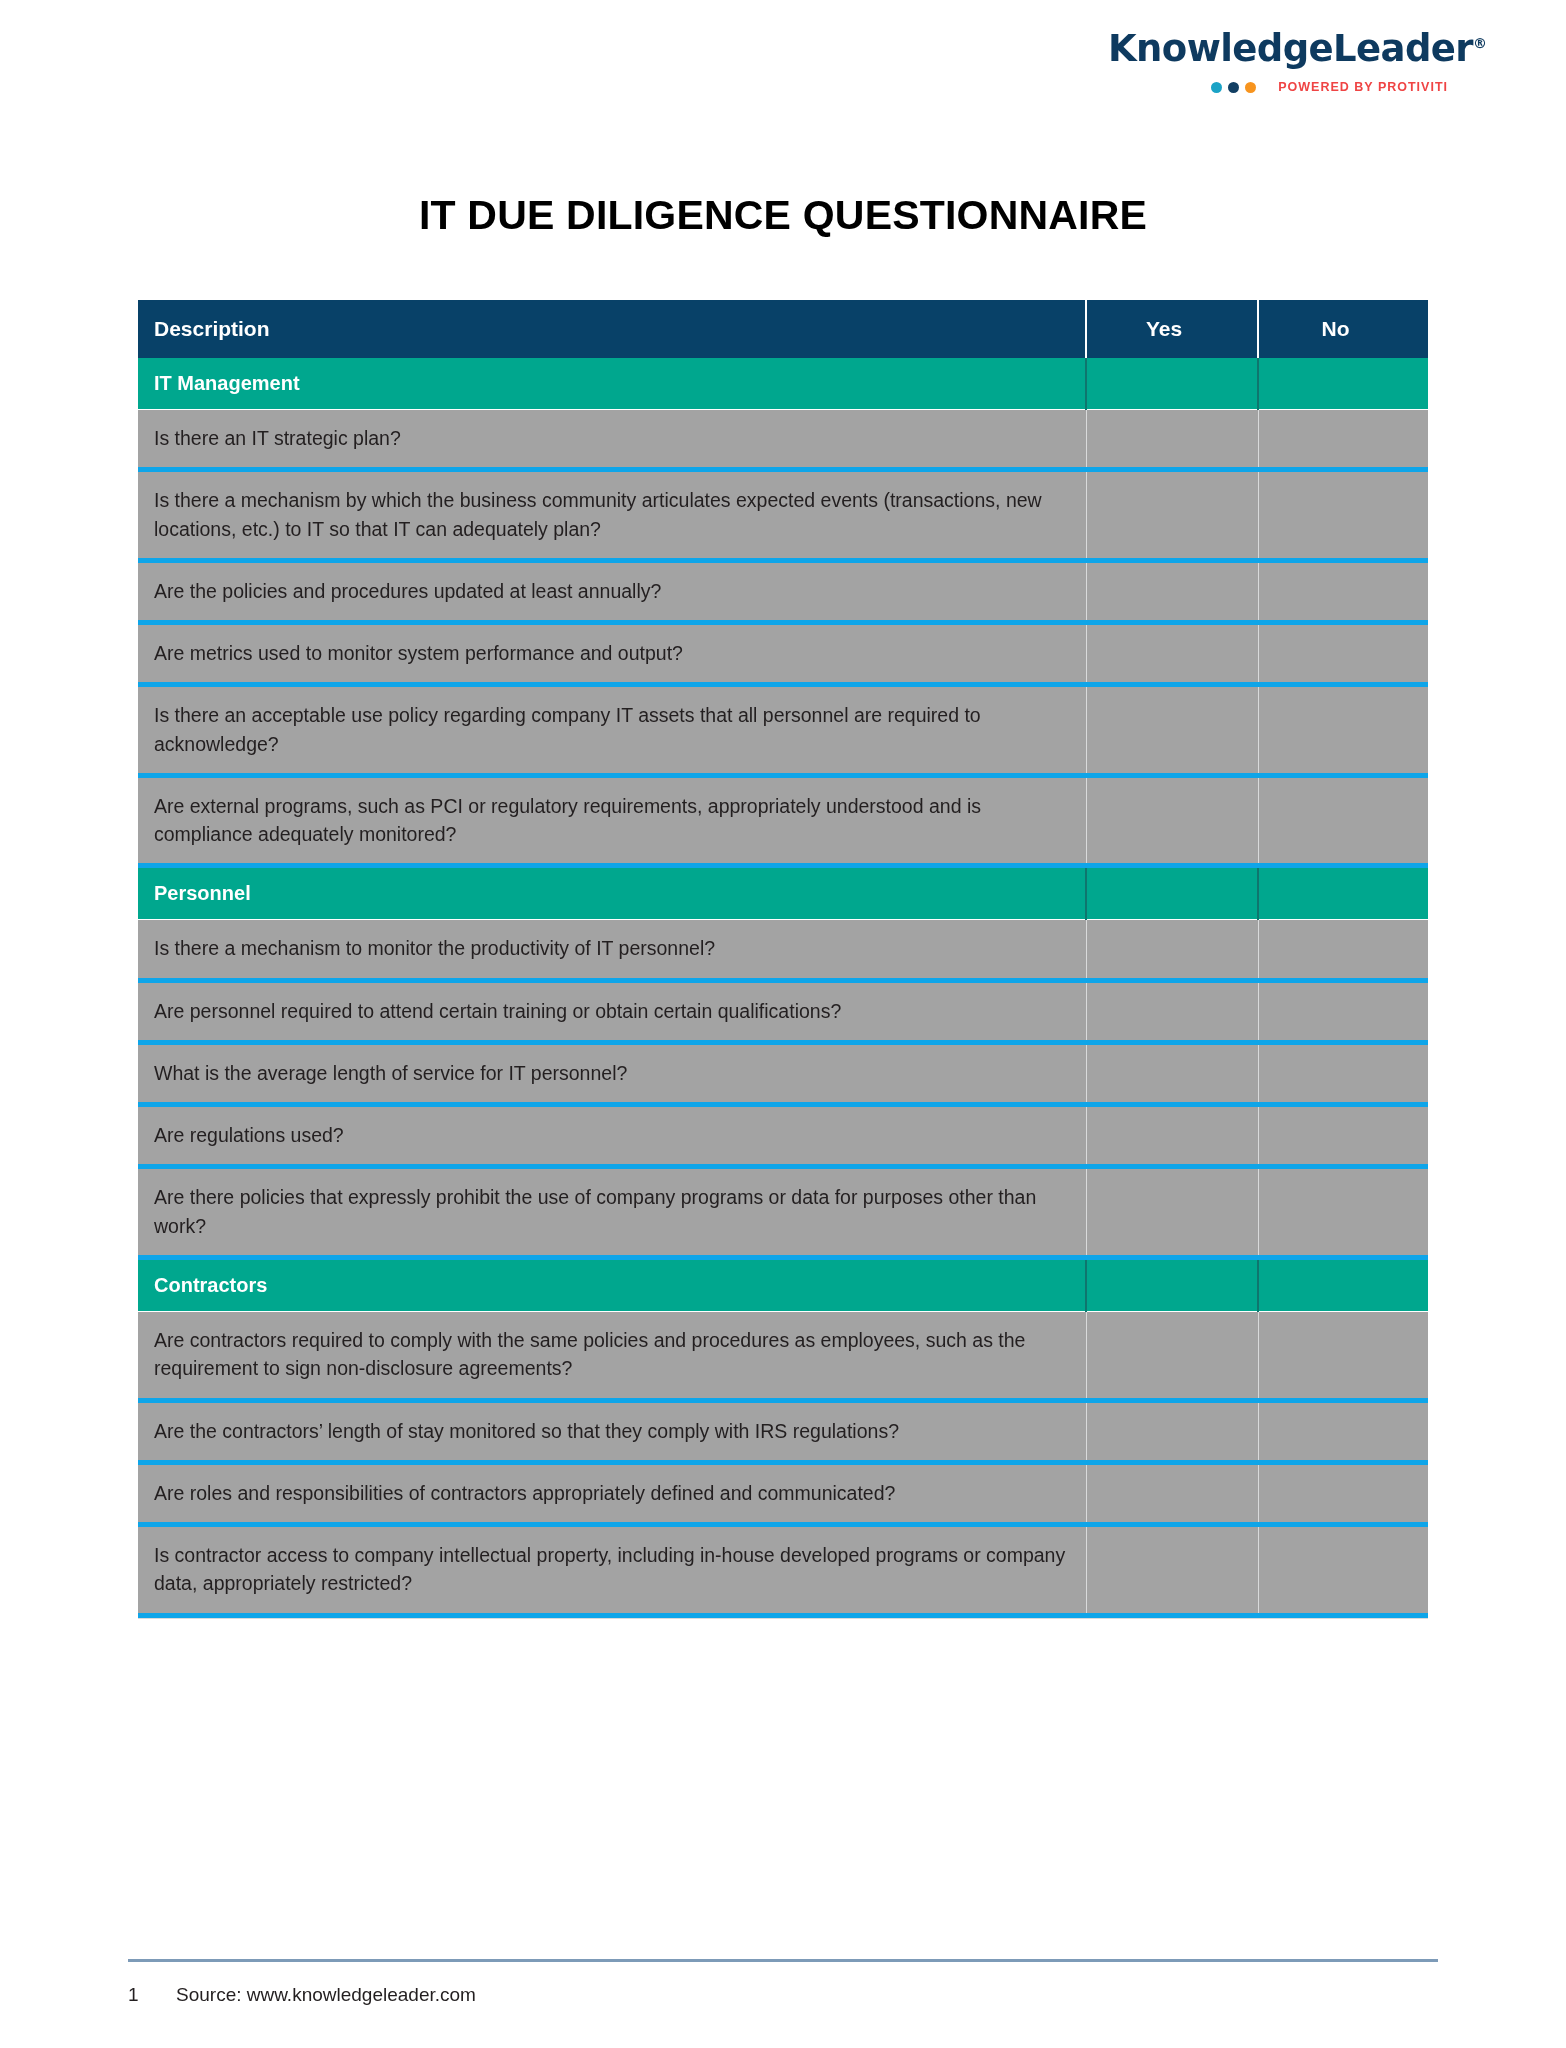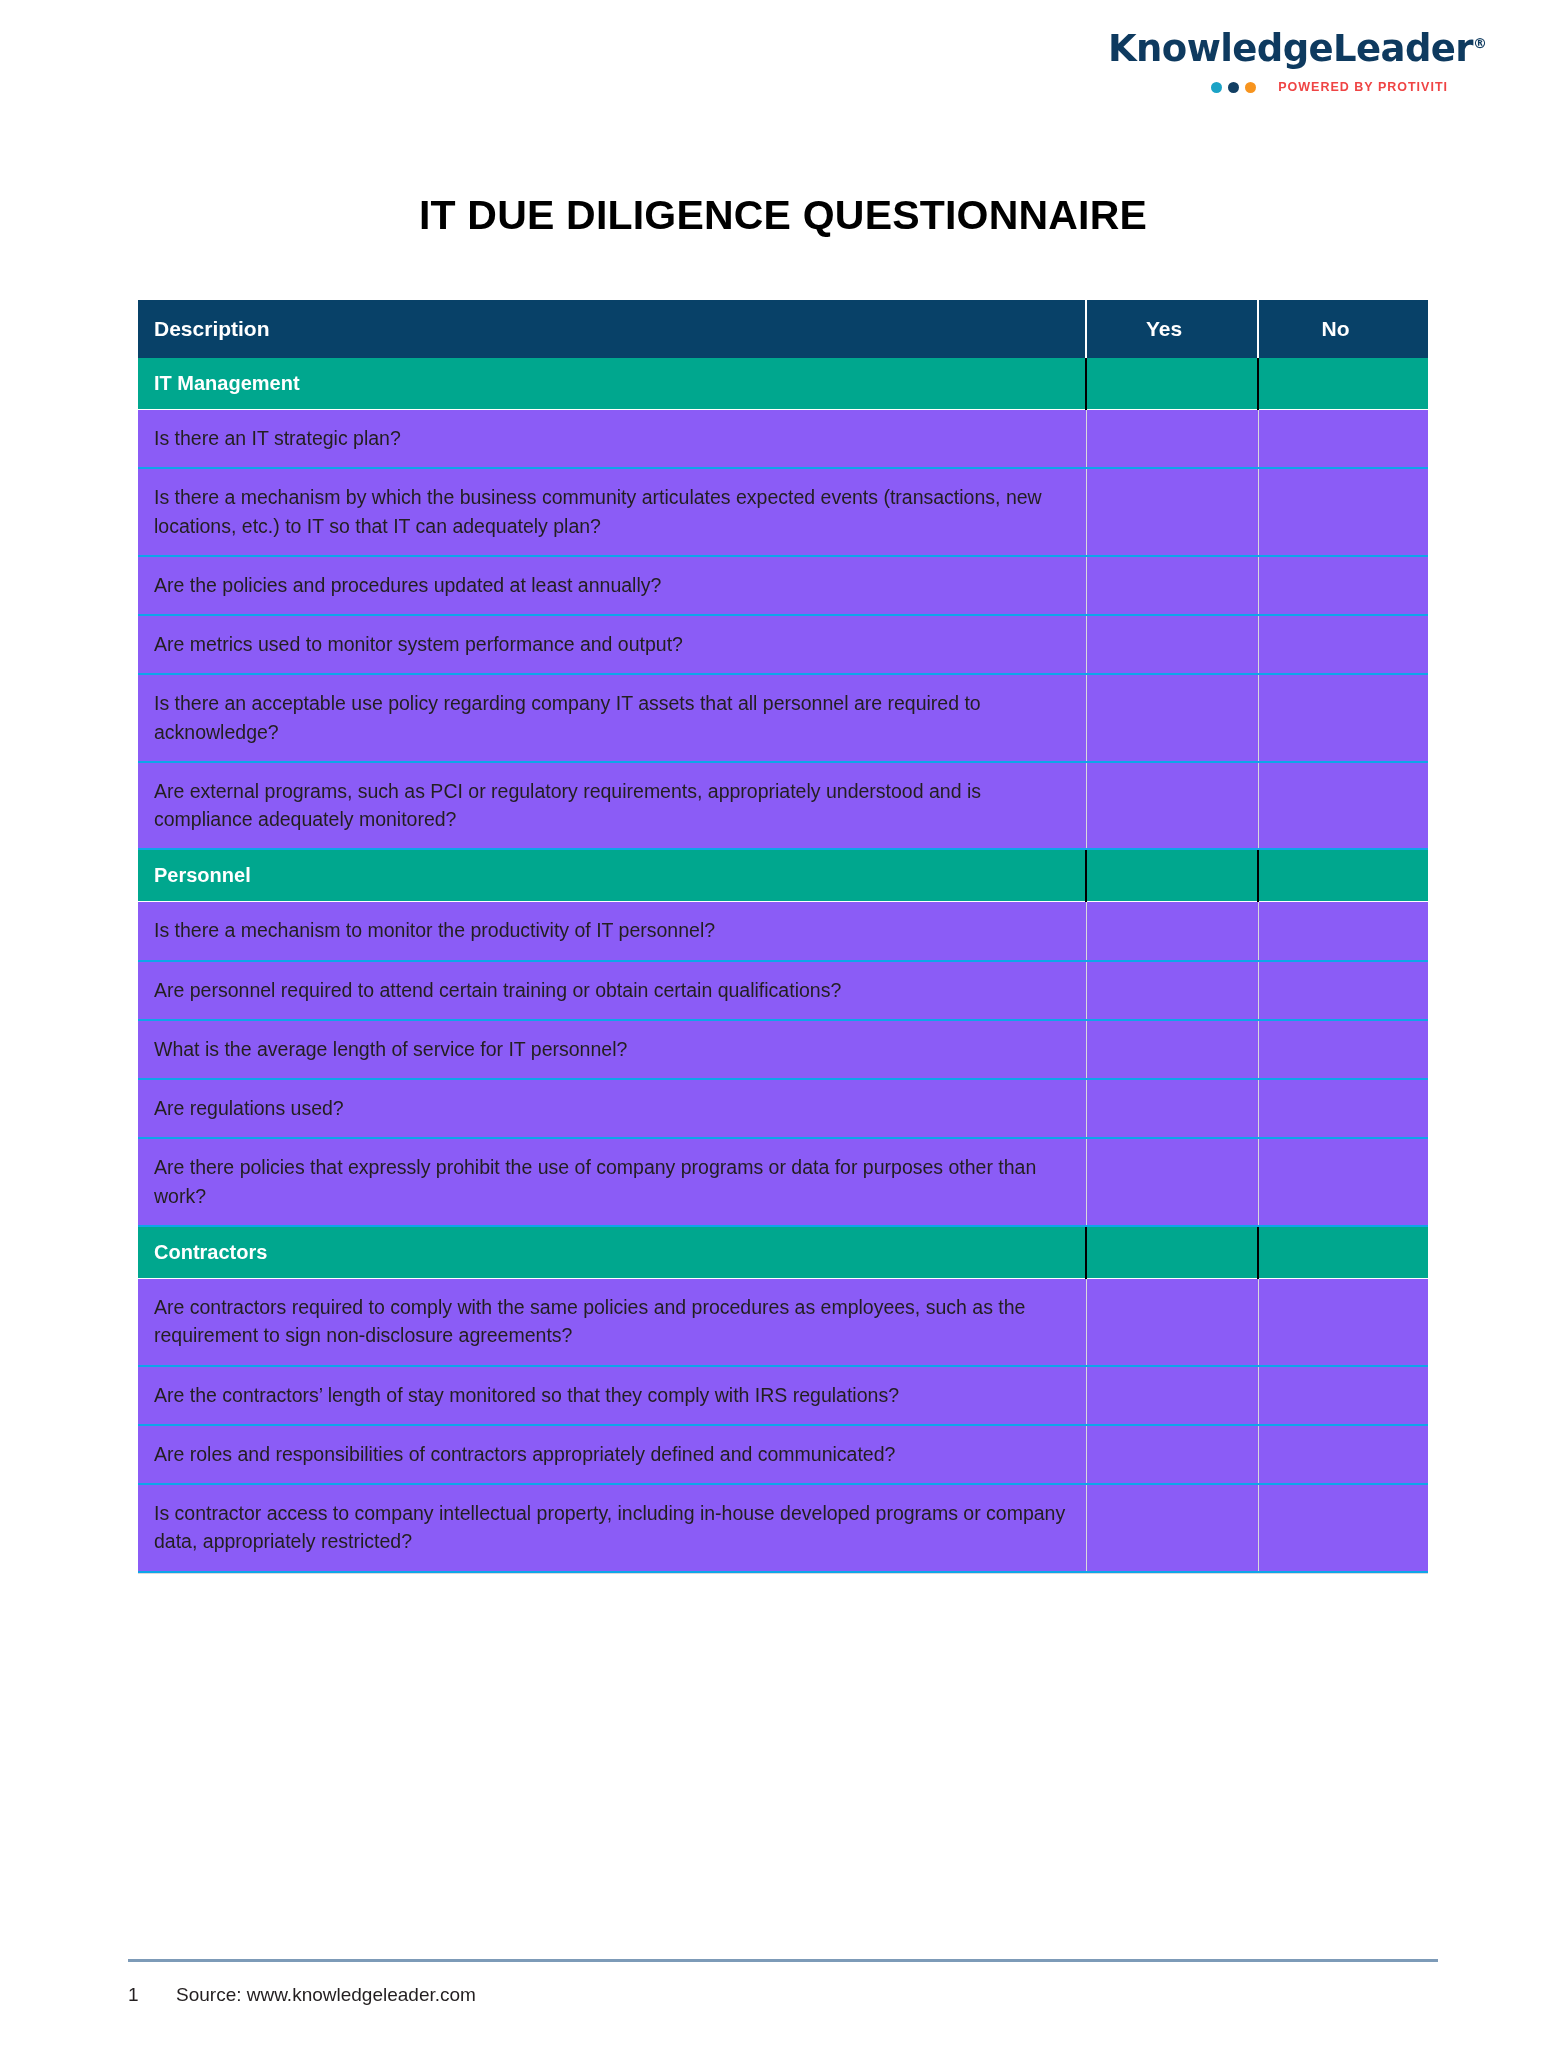--- a/index.html
+++ b/index.html
@@ -126,37 +126,37 @@
     text-align: center;
   }
   thead th.th-no { border-right: none; }
 
   tr.section-row td {
     background: #00a78e;
     color: #ffffff;
     font-size: 20px;
     font-weight: bold;
     padding: 14px 0 14px 0;
-    border-right: 2px solid #000000;
+    border-right: 2px solid #0f766e;
     border-bottom: 1px solid #ffffff;
     height: 50px;
     box-sizing: border-box;
   }
   tr.section-row td.sec-label {
     text-align: left;
     padding-left: 16px;
   }
   tr.section-row td.last { border-right: none; }
 
   tr.q-row td {
-    background: #8b5cf6;
+    background: #a3a3a3;
     font-size: 19.5px;
     line-height: 1.45;
     color: #231f20;
-    border-bottom: 2px solid #0ea5e9;
+    border-bottom: 5px solid #0ea5e9;
     border-right: 1px solid #d9dadb;
     padding: 14px 14px 15px 16px;
     vertical-align: top;
   }
   tr.q-row td.cell-yes,
   tr.q-row td.cell-no {
     padding: 0;
   }
   tr.q-row td.cell-no { border-right: none; }
   tr.q-row:first-child td { border-top: none; }

